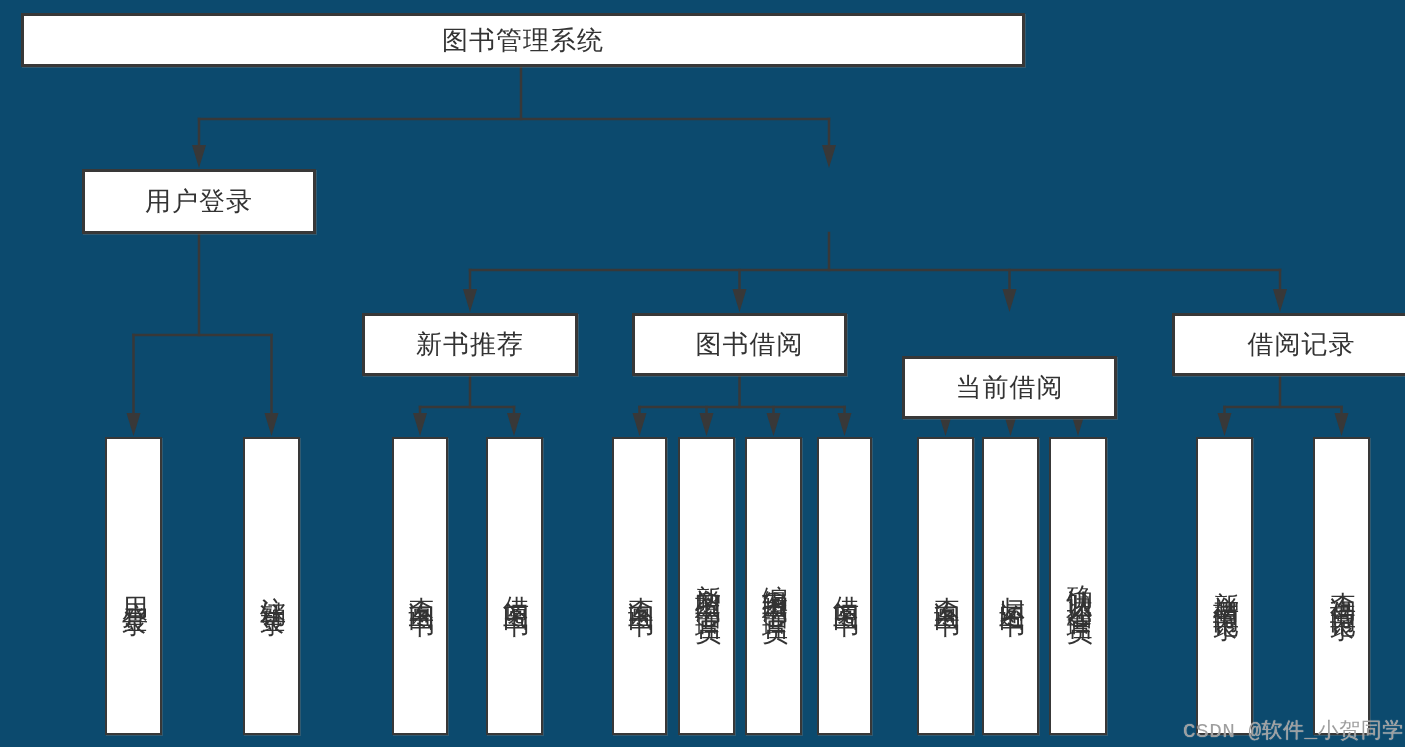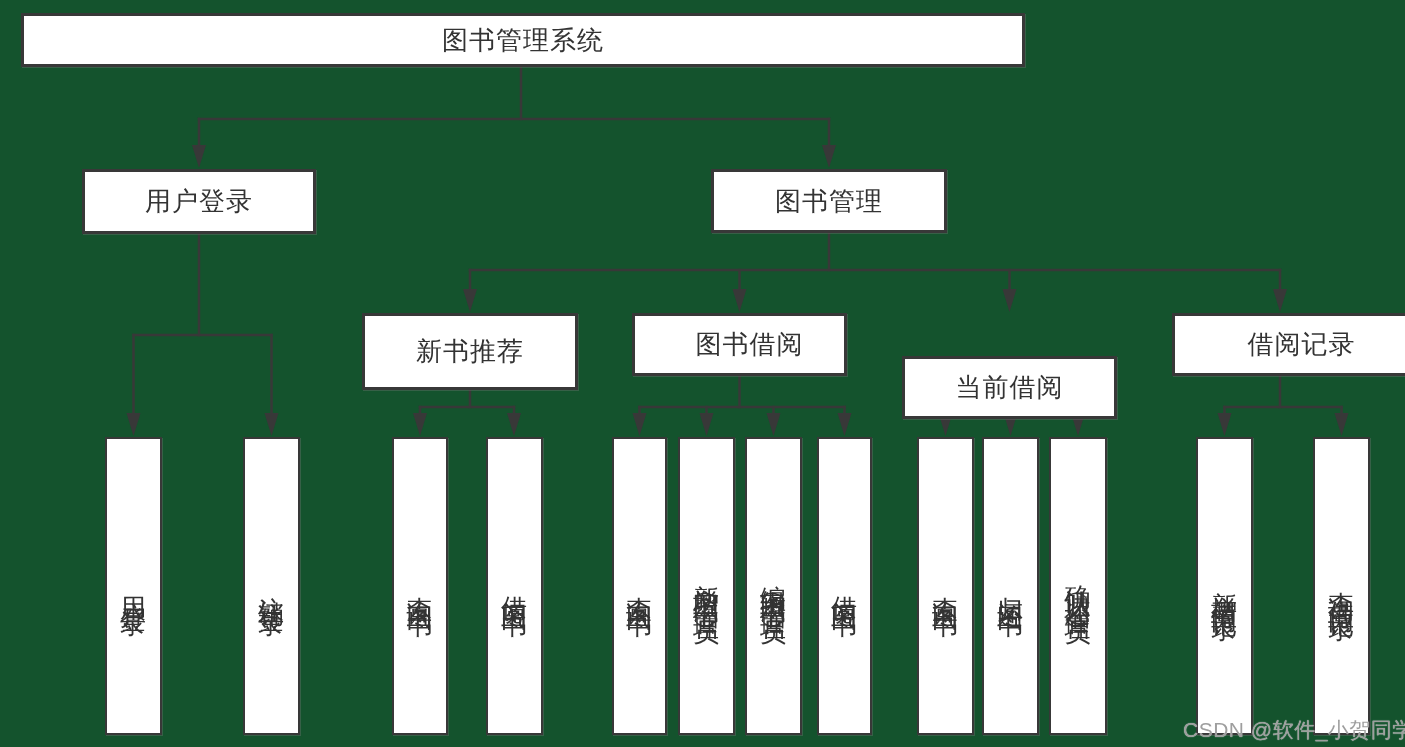--- a/index.html
+++ b/index.html
@@ -4,22 +4,22 @@
 <style>
   html, body {
     margin: 0;
     padding: 0;
     background: #ffffff;
   }
   #canvas {
     position: relative;
     width: 1405px;
     height: 747px;
-    background: #14532d;
-    font-family: Liberation Sans, sans-serif;
+    background: #0c4a6e;
+    font-family: Liberation Mono, monospace;
     overflow: hidden;
   }
   #connector-svg {
     position: absolute;
     left: 0;
     top: 0;
     width: 1405px;
     height: 747px;
     pointer-events: none;
   }
@@ -45,21 +45,21 @@
     letter-spacing: 5px;
     line-height: 1;
     white-space: nowrap;
   }
   
   #root-box   { left: 21px;   top: 13px;  width: 1004px; height: 54px; }
   
   #user-login-box { left: 82px;  top: 169px; width: 234px; height: 65px; }
   #book-mgmt-box  { left: 711px; top: 169px; width: 236px; height: 64px; }
   
-  #group-0 { left: 362px;  top: 313px; width: 216px; height: 77px; }
+  #group-0 { left: 362px;  top: 313px; width: 216px; height: 63px; }
   #group-1 { left: 632px;  top: 313px; width: 215px; height: 63px; padding-left: 20px; }
   #group-2 { left: 902px;  top: 313px; width: 215px; height: 63px; margin-top: 43px; }
   #group-3 { left: 1172px; top: 313px; width: 236px; height: 63px; padding-left: 23px; }
   
   .leaf { top: 437px; height: 298px; }
   #leaf-ul-0 { left: 105px;  width: 57px; }
   #leaf-ul-1 { left: 243px;  width: 57px; }
   #leaf-g0-0 { left: 392px;  width: 56px; }
   #leaf-g0-1 { left: 486px;  width: 57px; }
   #leaf-g1-0 { left: 612px;  width: 55px; }
@@ -155,23 +155,20 @@
     </g>
   </svg>
 
   <div class="box" id="root-box">
     <span class="lbl">图书管理系统</span>
   </div>
 
   <div class="box" id="user-login-box">
     <span class="lbl">用户登录</span>
   </div>
-  <div class="box" id="book-mgmt-box">
-    <span class="lbl">图书管理</span>
-  </div>
 
   <div class="box" id="group-0">
     <span class="lbl">新书推荐</span>
   </div>
   <div class="box" id="group-1">
     <span class="lbl">图书借阅</span>
   </div>
   <div class="box" id="group-2">
     <span class="lbl">当前借阅</span>
   </div>

